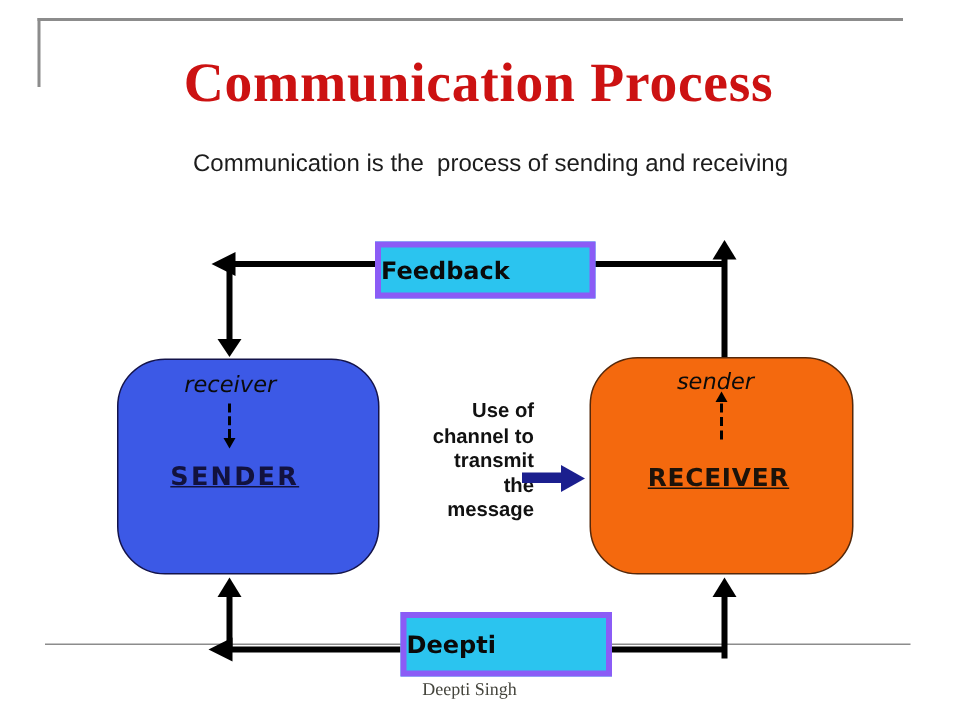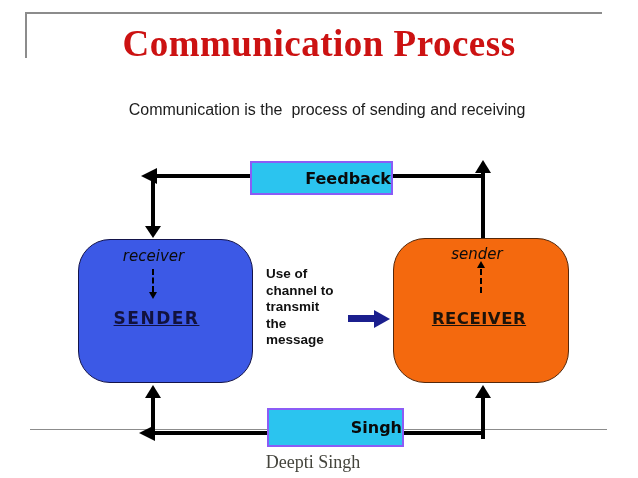--- a/index.html
+++ b/index.html
@@ -7,42 +7,42 @@
     position:relative;width:638px;height:478px;background:#ffffff;overflow:hidden;
     font-family:"Liberation Sans",sans-serif;
   }
   
   .frame{position:absolute;background:var(--frame-gray,#8c8c8c);z-index:0;}
   .frame-top{left:25px;top:12px;width:577px;height:2px;}
   .frame-left{left:25px;top:12px;width:2px;height:46px;}
   .frame-bottom{left:30px;top:429px;width:577px;height:1px;}
   
   .title{
-    position:absolute;left:0;right:0;top:22px;margin:0;text-align:center;
+    position:absolute;left:0;right:0;top:22px;margin:12px;text-align:center;
     font-family:"Liberation Serif",serif;font-weight:bold;font-size:37px;
     color:var(--title-red,#cc1212);letter-spacing:0.5px;
   }
   .subtitle{
     position:absolute;left:0;right:0;top:96px;text-align:center;
     font-size:16px;line-height:27px;color:#1c1c1c;padding-left:16px;
   }
   .subtitle div{white-space:pre-wrap;}
   
   .line{position:absolute;background:var(--connector-black,#000);z-index:1;}
   .ah{position:absolute;width:0;height:0;z-index:1;}
   .ah-left{border-top:8px solid transparent;border-bottom:8px solid transparent;
            border-right:16px solid var(--connector-black,#000);}
   .ah-up{border-left:8px solid transparent;border-right:8px solid transparent;
          border-bottom:13px solid var(--connector-black,#000);}
   .ah-down{border-left:8px solid transparent;border-right:8px solid transparent;
            border-top:12px solid var(--connector-black,#000);}
   
   .cyanbox{
-    position:absolute;background:var(--box-cyan,#2bc4ef);border:2px solid #8b5cf6;
-    display:flex;align-items:center;justify-content:flex-end;z-index:2;
+    position:absolute;background:var(--box-cyan,#2bc4ef);border:4px solid #8b5cf6;
+    display:flex;align-items:center;justify-content:flex-start;z-index:2;
     font-family:"DejaVu Sans",sans-serif;font-weight:bold;font-size:16px;color:#0a0a0a;
   }
   .feedback{left:250px;top:161px;width:139px;height:30px;}
   .noise{left:267px;top:408px;width:133px;height:35px;}
   .bigbox{position:absolute;z-index:2;font-family:"DejaVu Sans",sans-serif;border-radius:32px;}
   .sender-box{left:78px;top:239px;width:173px;height:142px;
     background:var(--box-blue,#3c59e6);border:1px solid #13134a;}
   .receiver-box{left:393px;top:238px;width:174px;height:143px;
     background:var(--box-orange,#f4690e);border:1px solid #55280a;}
   .role{position:absolute;font-style:italic;font-size:15px;color:#0b0b0b;text-align:center;}
@@ -54,31 +54,31 @@
   .mini-down{position:absolute;left:70px;top:52px;width:0;height:0;
     border-left:4px solid transparent;border-right:4px solid transparent;border-top:7px solid #000;}
   .mini-up{position:absolute;left:83px;top:22px;width:0;height:0;
     border-left:4px solid transparent;border-right:4px solid transparent;border-bottom:7px solid #000;}
   .box-name{position:absolute;text-align:center;font-weight:bold;text-decoration:underline;}
   .sender-box .box-name{top:68px;left:0;right:18px;font-size:17px;letter-spacing:1.5px;color:#12123e;}
   .receiver-box .box-name{top:70px;left:0;right:4px;font-size:16.5px;letter-spacing:0.5px;color:#1c130a;}
   
   .channel-note{
     position:absolute;left:266px;top:266px;width:90px;z-index:2;
-    font-weight:bold;font-size:13.5px;line-height:16.5px;color:#111;white-space:pre-line;
+    font-weight:bold;font-size:13.5px;line-height:16.5px;color:#111;white-space:pre-line;text-align:right;
   }
   .navy-stem{position:absolute;left:348px;top:315px;width:27px;height:7px;
     background:var(--arrow-navy,#1b1f8e);z-index:2;}
   .navy-head{position:absolute;left:374px;top:310px;width:0;height:0;z-index:2;
     border-top:9px solid transparent;border-bottom:9px solid transparent;
     border-left:16px solid var(--arrow-navy,#1b1f8e);}
   
   .footer{
     position:absolute;left:0;right:12px;top:452px;text-align:center;
-    font-family:"Liberation Serif",serif;font-size:18px;color:#44443c;
+    font-family:"Liberation Serif",serif;font-size:12px;color:#44443c;
   }
 </style>
 </head>
 <body>
 
 <div class="slide">
 
   <div class="frame frame-top"></div>
   <div class="frame frame-left"></div>
   <div class="frame frame-bottom"></div>
@@ -103,21 +103,21 @@
   <div class="ah ah-left" style="left:139px;top:425px;"></div>
 
   <div class="line" style="left:400px;top:431px;width:83px;height:4px;"></div>
   <div class="line" style="left:481px;top:394px;width:4px;height:45px;"></div>
   <div class="ah ah-up" style="left:475px;top:385px;"></div>
 
   <div class="cyanbox feedback">
     <span>Feedback</span>
   </div>
   <div class="cyanbox noise">
-    <span>Singh</span>
+    <span>Deepti</span>
   </div>
 
   <div class="bigbox sender-box">
     <div class="role">receiver</div>
     <div class="dashline"></div>
     <div class="mini-down"></div>
     <div class="box-name">SENDER</div>
   </div>
 
   <div class="bigbox receiver-box">

